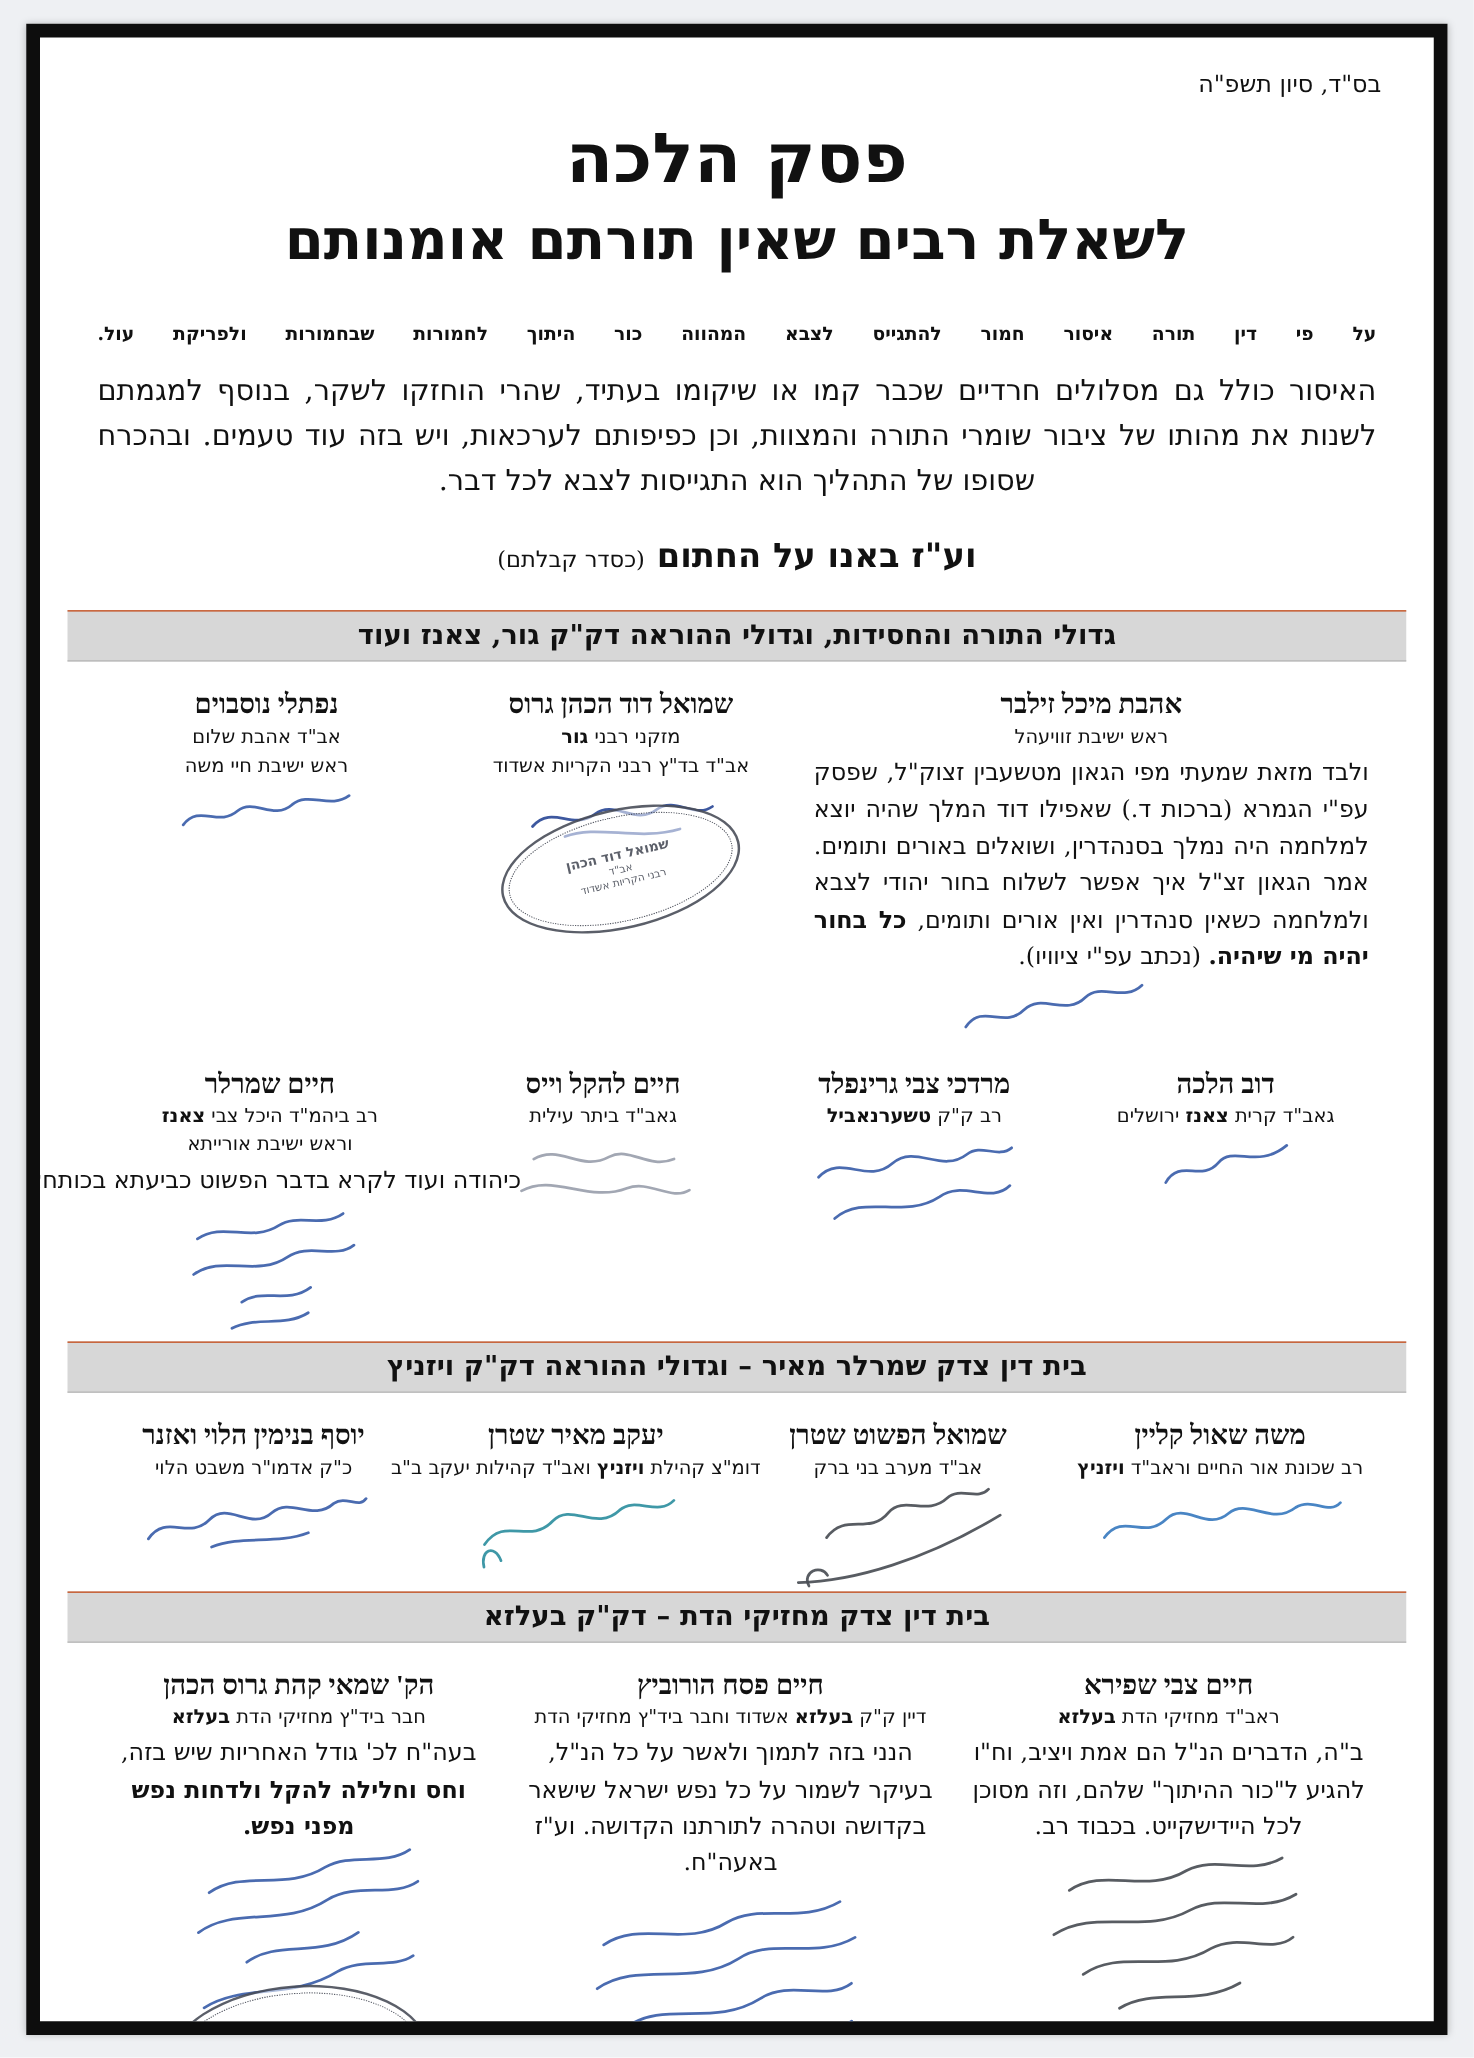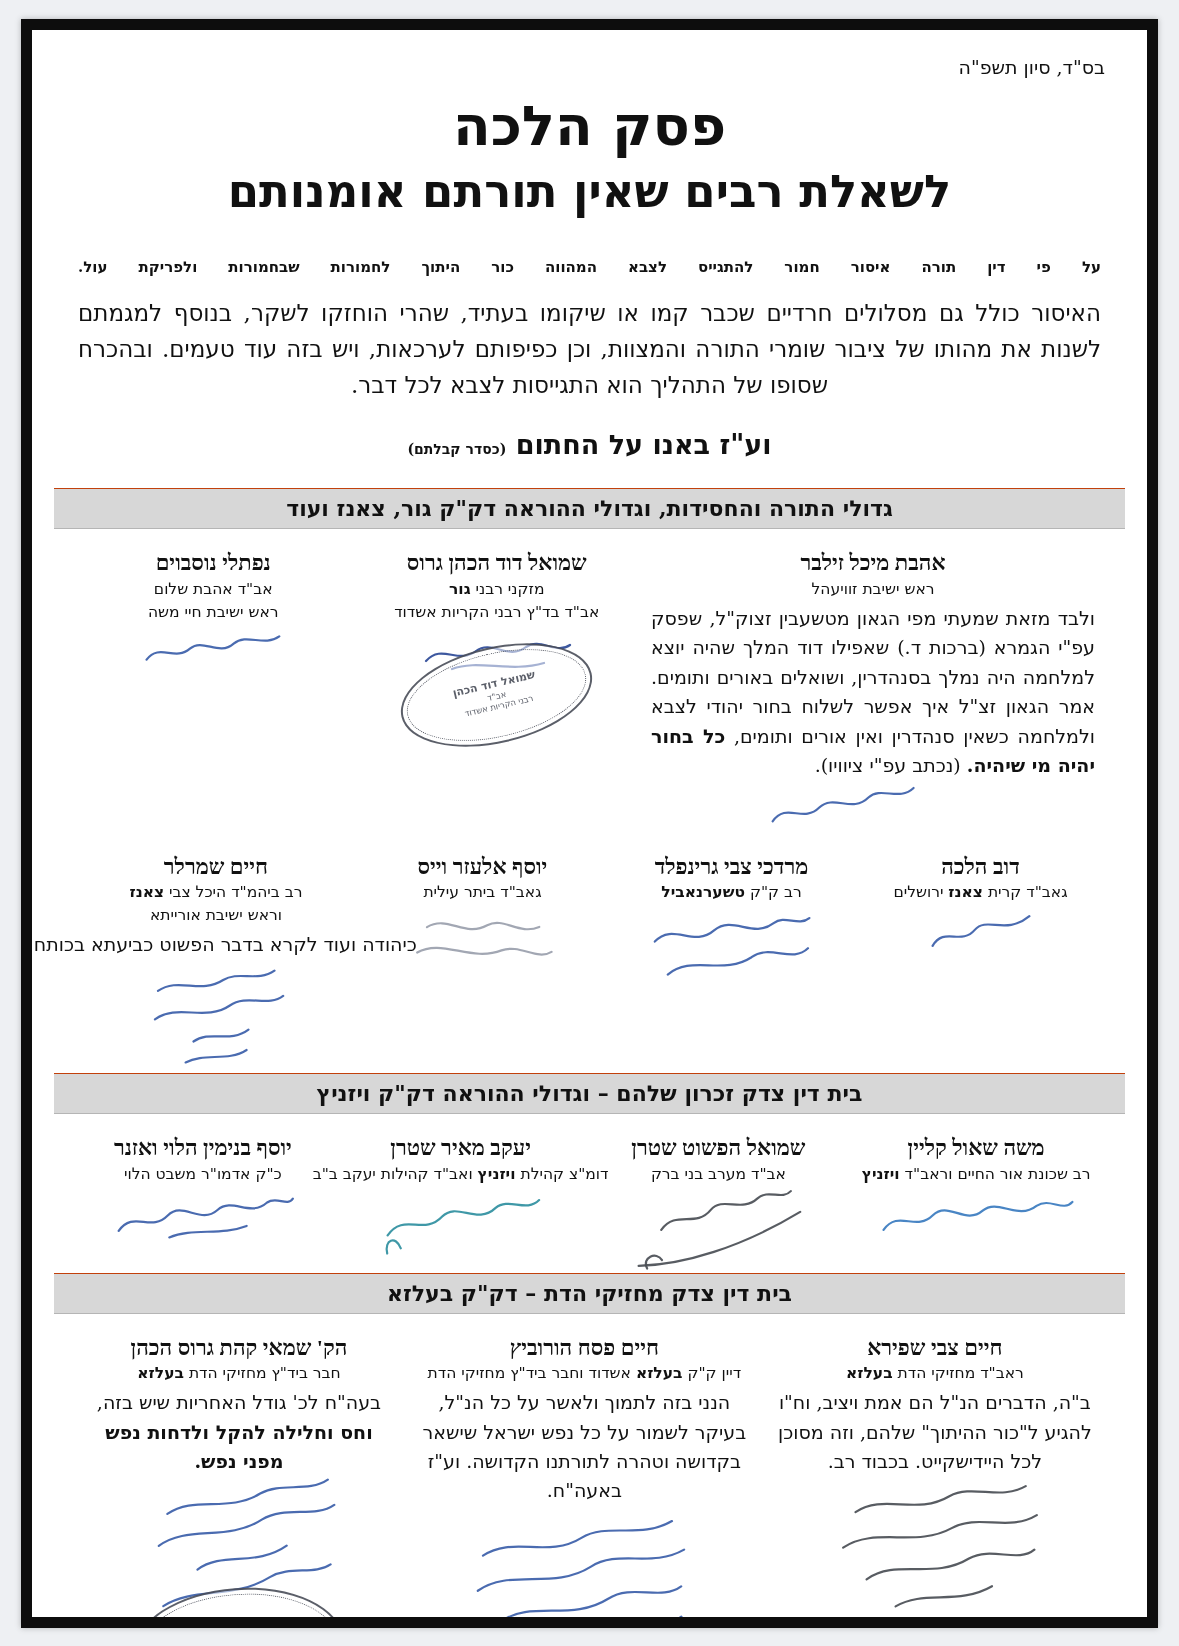--- a/index.html
+++ b/index.html
@@ -15,21 +15,21 @@
   .frame{
     position:absolute;inset:19px 21px 18px 21px;border:11px solid #0d0d0d;background:#fff;
     padding:26px 42px 10px 42px;overflow:hidden;box-shadow:0 0 6px rgba(0,0,0,.25);
   }
   .bsd{font-size:19px;text-align:right;padding-left:40px;}
   .title{text-align:center;font-size:55px;font-weight:bold;margin-top:18px;line-height:1.1;}
   .subtitle{text-align:center;font-size:45px;font-weight:bold;margin-top:10px;line-height:1.1;}
   .para1{font-size:15px;font-weight:bold;margin:40px 4px 0;text-align:justify;text-align-last:justify;line-height:1.5;}
   .para2{font-size:23px;margin:16px 4px 0;text-align:justify;text-align-last:center;line-height:1.58;}
   .signoff{text-align:center;margin-top:26px;font-size:27px;font-weight:bold;}
-  .signoff .small{font-size:14px;font-weight:bold;}
+  .signoff .small{font-size:18px;font-weight:normal;}
   .bar{
     background:var(--bar-bg);border-top:1px solid #c2410c;border-bottom:1px solid #b5b5b5;
     text-align:center;font-weight:bold;font-size:22px;padding:6px 0 7px;margin:28px -20px 0;
   }
   .bar.tight{margin-top:8px;}
   .row{display:flex;align-items:flex-start;margin-top:20px;}
   .signer{flex:1 1 0;text-align:center;padding:0 8px;position:relative;}
   .name{font-size:22px;font-weight:bold;line-height:1.25;font-family:Liberation Serif, serif;}
   .t{font-size:15.5px;line-height:1.35;margin-top:2px;}
   .note{font-size:19px;line-height:1.55;margin-top:4px;}
@@ -123,42 +123,42 @@
     </div>
     <div class="signer">
       <div class="name">מרדכי צבי גרינפלד</div>
       <div class="t">רב ק"ק <b>טשערנאביל</b></div>
       <svg class="sig c-blue" width="190" height="78" viewBox="0 0 190 78" style="transform:rotate(-5deg);">
         <path d="M20 22 C 40 4 58 32 80 16 C 100 2 118 28 140 14 C 152 6 164 20 176 12"></path>
         <path d="M30 56 C 55 38 85 62 115 46 C 135 34 155 56 172 42"></path>
       </svg>
     </div>
     <div class="signer">
-      <div class="name">יוסף אלעזר וייס</div>
+      <div class="name">חיים להקל וייס</div>
       <div class="t">גאב"ד ביתר עילית</div>
       <svg class="sig c-gray" width="160" height="60" viewBox="0 0 160 60" style="transform:rotate(4deg);">
         <path d="M24 18 C 44 4 62 26 84 12 C 100 2 116 20 136 10"></path>
         <path d="M16 44 C 40 28 70 50 100 36 C 118 28 136 44 150 34"></path>
       </svg>
     </div>
     <div class="signer">
       <div class="name">חיים שמרלר</div>
       <div class="t">רב ביהמ"ד היכל צבי <b>צאנז</b></div>
       <div class="t">וראש ישיבת אורייתא</div>
       <div class="note wide">כיהודה ועוד לקרא בדבר הפשוט כביעתא בכותחא.</div>
       <svg class="sig c-blue" width="170" height="96" viewBox="0 0 170 96" style="transform:rotate(-6deg);">
         <path d="M30 16 C 52 4 72 24 96 12 C 112 4 130 18 148 8"></path>
         <path d="M24 44 C 48 30 74 52 100 38 C 118 28 138 44 154 34"></path>
         <path d="M60 70 C 78 60 96 76 116 64"></path>
         <path d="M50 90 C 70 82 92 94 112 84"></path>
       </svg>
     </div>
   </div>
 
-  <div class="bar tight">בית דין צדק זכרון שלהם – וגדולי ההוראה דק"ק ויזניץ</div>
+  <div class="bar tight">בית דין צדק שמרלר מאיר – וגדולי ההוראה דק"ק ויזניץ</div>
 
   <div class="row row3">
     <div class="signer">
       <div class="name">משה שאול קליין</div>
       <div class="t">רב שכונת אור החיים וראב"ד <b>ויזניץ</b></div>
       <svg class="sig c-sky" width="210" height="44" viewBox="0 0 210 44" style="transform:rotate(-3deg);">
         <path d="M12 30 C 28 10 44 34 62 18 C 78 4 94 30 112 16 C 128 4 146 28 166 14 C 180 6 192 22 202 12"></path>
       </svg>
     </div>
     <div class="signer">

